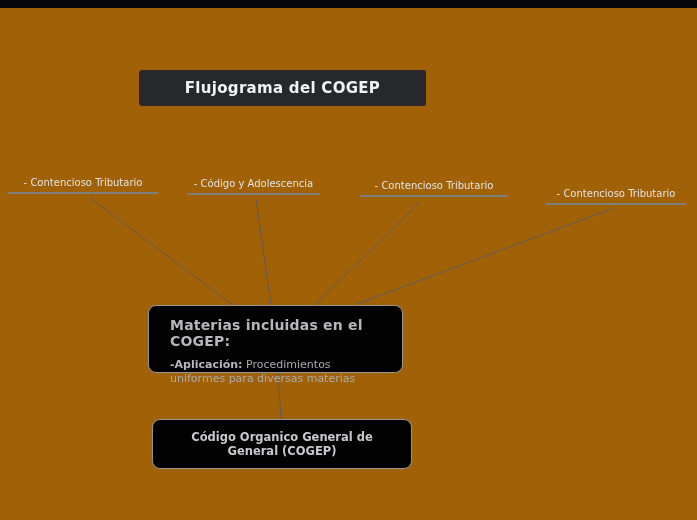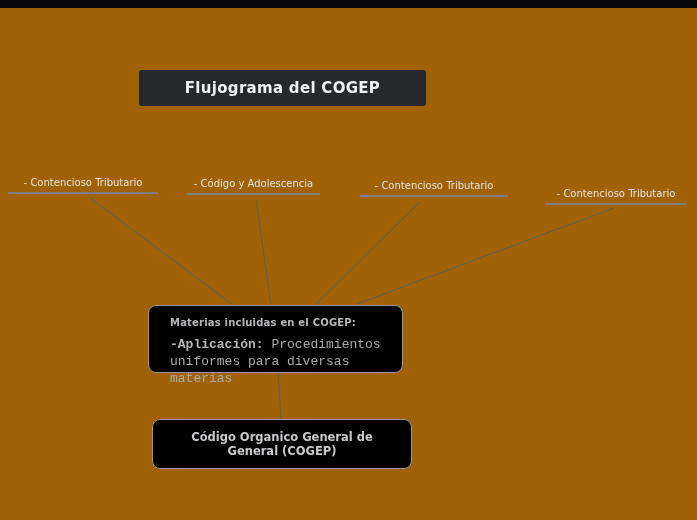--- a/index.html
+++ b/index.html
@@ -60,31 +60,30 @@
     left: 148px; top: 297px;
     width: 255px; height: 68px;
     box-sizing: border-box;
     background: #020203;
     border: 1.5px solid #969698;
     border-radius: 8px;
     padding: 11px 20px 10px 21px;
   }
   .central-box .central-heading {
     color: #b6b7b9;
-    font-size: 10px;
+    font-size: 14px;
     font-weight: bold;
     letter-spacing: 0.2px;
   }
   .central-box .central-body {
     margin-top: 9px;
     color: #a9aaac;
-    font-size: 13px;
+    font-size: 11px;
     line-height: 1.3;
     width: 215px;
-    font-family: Liberation Mono, monospace;
   }
   .central-box .central-body b {
     color: #b6b7b9;
   }
   .root-box {
     position: absolute;
     left: 152px; top: 411px;
     width: 260px; height: 50px;
     box-sizing: border-box;
     background: #020203;

